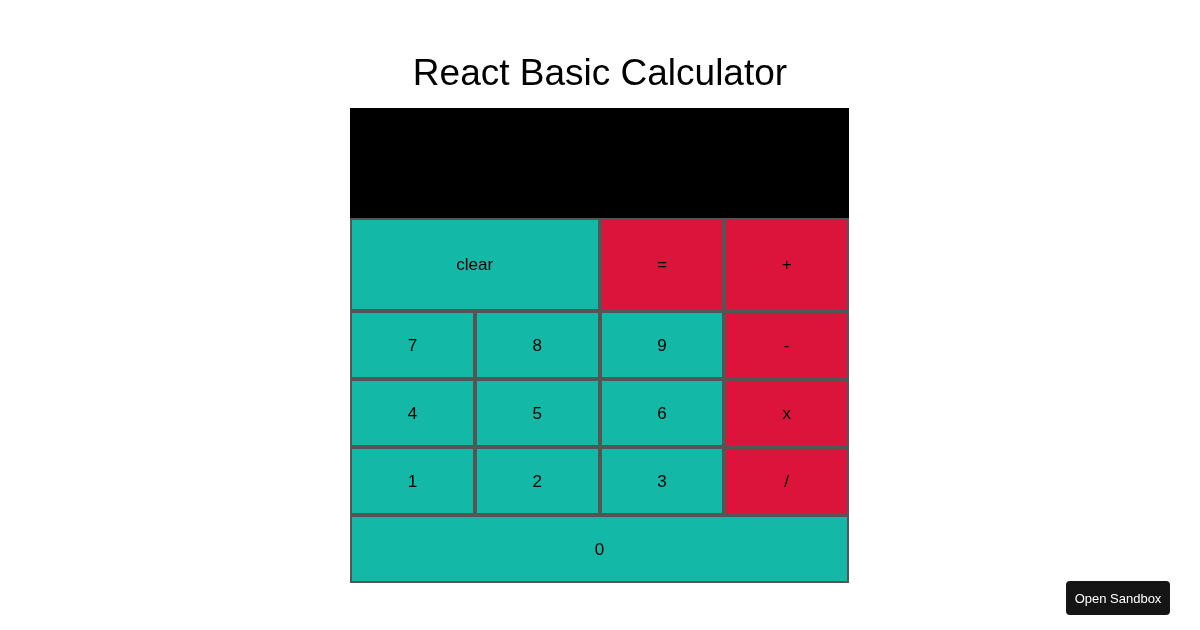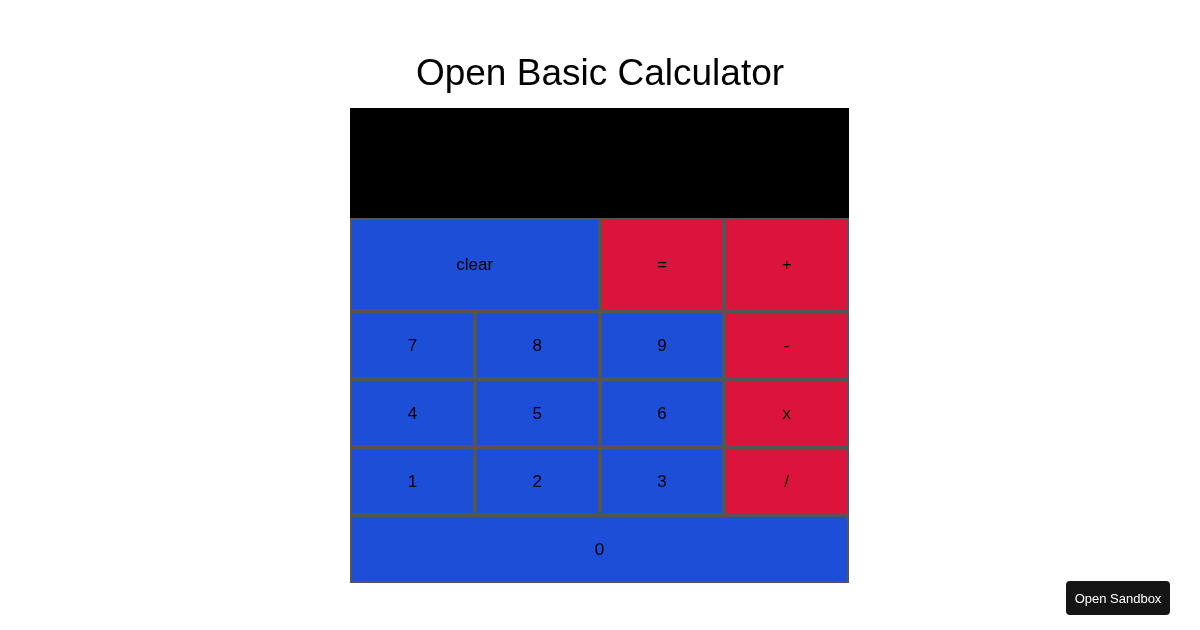--- a/index.html
+++ b/index.html
@@ -59,21 +59,21 @@
 
   .keys {
     display: flex;
     flex-wrap: wrap;
     width: 499px;
   }
 
   .key {
     box-sizing: border-box;
     border: 2px solid #555555;
-    background: #1d4ed8;
+    background: #14b8a6;
     color: #000000;
     font-family: "Liberation Sans", sans-serif;
     font-size: 17px;
     line-height: 1;
     display: flex;
     align-items: center;
     justify-content: center;
     padding: 0;
     cursor: pointer;
     outline: none;
@@ -113,21 +113,21 @@
     align-items: center;
     justify-content: center;
     cursor: pointer;
   }
 </style>
 </head>
 <body>
 
 <div class="page-wrap">
 
-  <h1 class="app-title">Open Basic Calculator</h1>
+  <h1 class="app-title">React Basic Calculator</h1>
 
   <div class="calculator">
 
     <div class="display"></div>
 
     <div class="keys">
 
       <button class="key w2 h-tall">clear</button>
       <button class="key w1 h-tall op">=</button>
       <button class="key w1 h-tall op">+</button>

